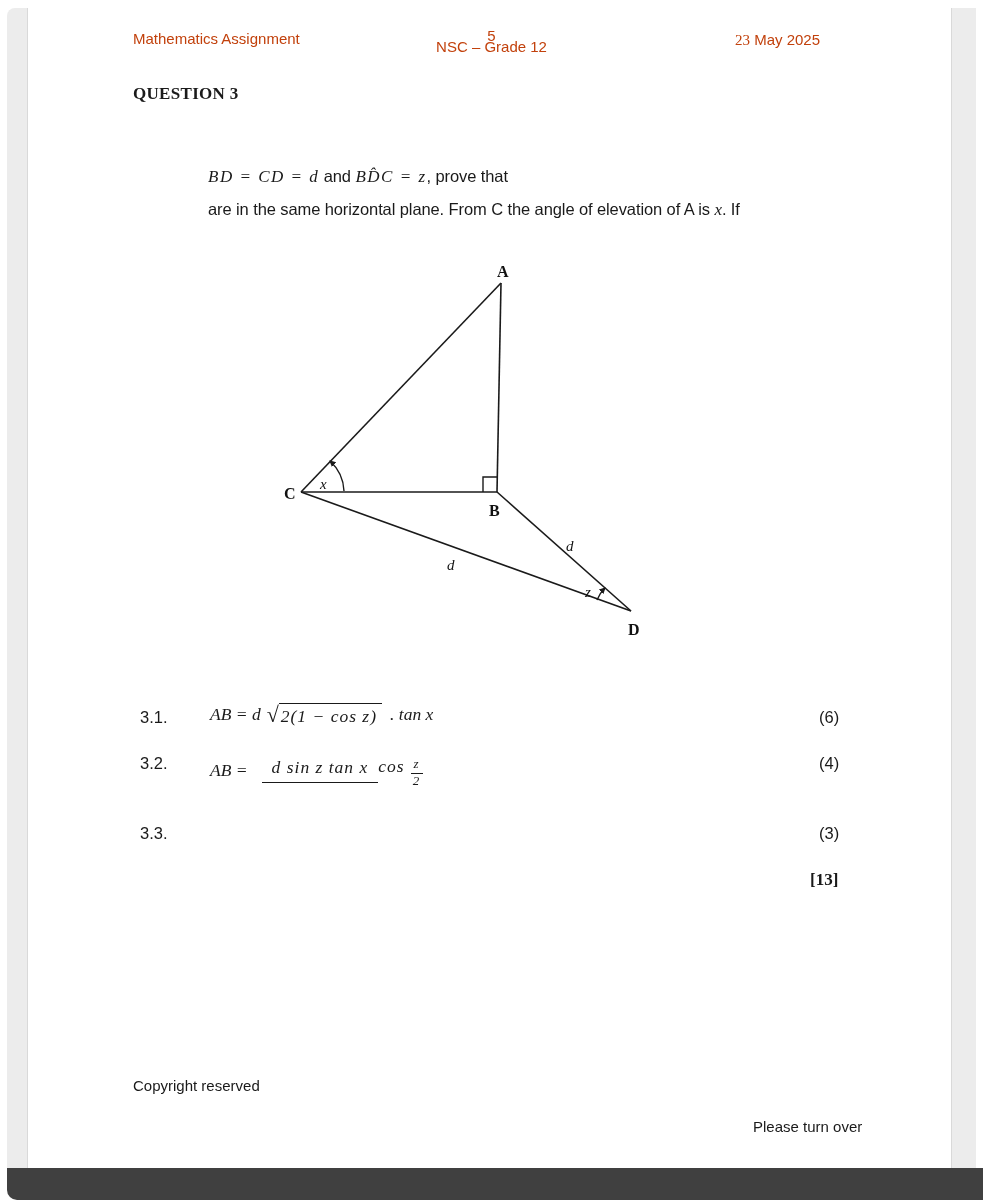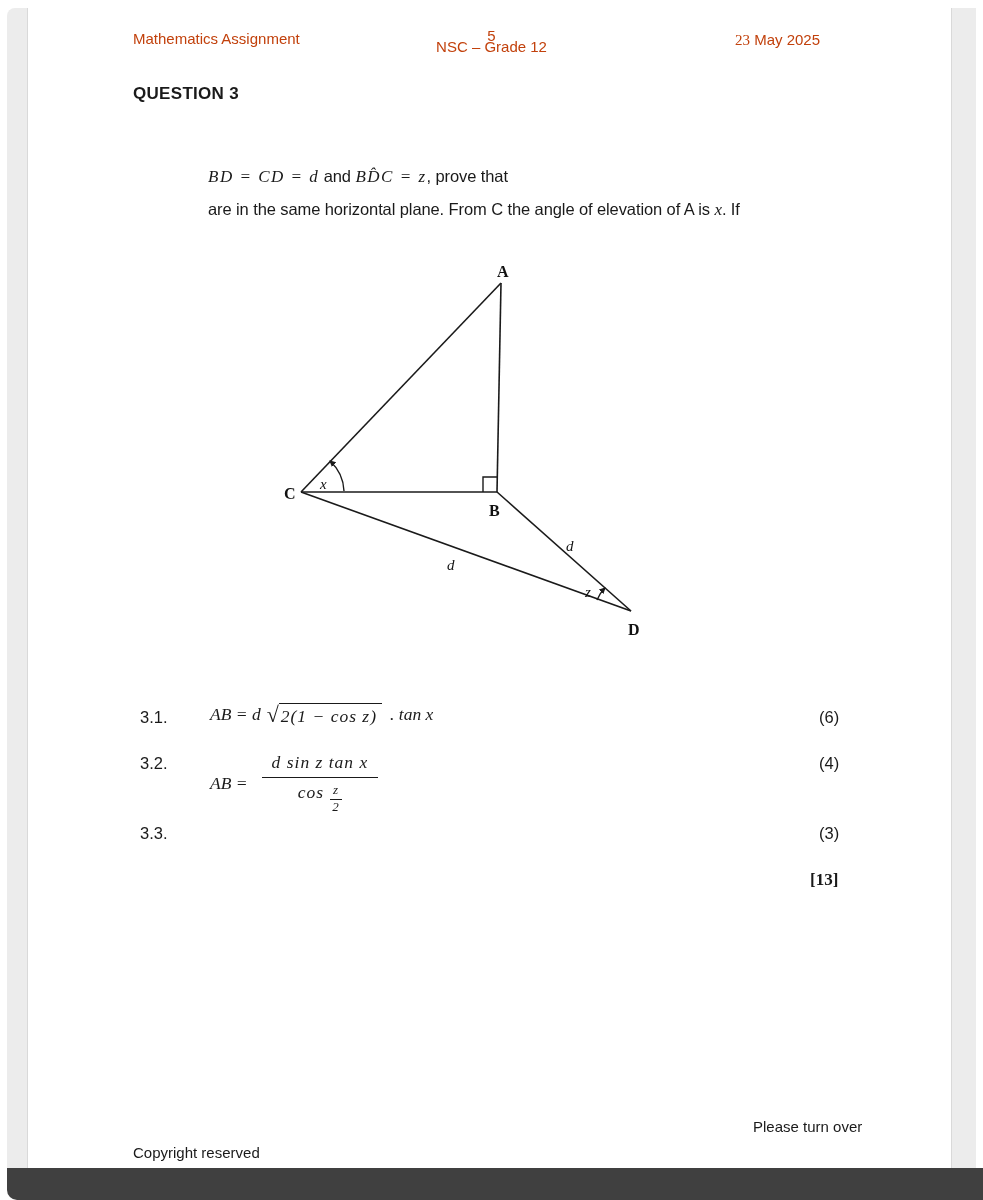--- a/index.html
+++ b/index.html
@@ -7,34 +7,34 @@
   body{font-family:"Liberation Sans",sans-serif;color:#1a1a1a}
   .page{position:relative;width:983px;height:1200px;background:#ffffff;overflow:hidden}
   .strip{position:absolute;top:8px;height:1160px;background:#ececec}
   .strip.left{left:7px;width:21px;border-right:1px solid #d9d9d9;border-top-left-radius:8px}
   .strip.right{left:951px;width:25px;border-left:1px solid #d9d9d9}
   .bottom-bar{position:absolute;left:7px;top:1168px;width:976px;height:32px;background:#404040;border-bottom-left-radius:10px}
   .abs{position:absolute}
   .hdr{font-size:15px;color:#c2410c}
   .center{left:0;width:983px;text-align:center}
   .serif{font-family:"Liberation Serif",serif}
-  .qheading{font-family:Liberation Sans, sans-serif;font-weight:700;font-size:17px;letter-spacing:.3px}
+  .qheading{font-family:Liberation Serif, serif;font-weight:700;font-size:17px;letter-spacing:.3px}
   .intro{left:208px;top:160px;width:650px;font-size:16.5px;line-height:33px;letter-spacing:-0.1px}
   .mvar{font-family:"Liberation Serif",serif;font-style:italic;font-size:17px}
   .msp{letter-spacing:1.5px}
   .qnum{font-size:16.5px}
   .marks{font-size:16.5px}
   .formula{font-family:"Liberation Serif",serif;font-style:italic;font-size:17.5px;white-space:nowrap}
   .formula .lhs{margin-right:4px}
   .sqrt{display:inline-flex;align-items:flex-start;margin:0 2px;vertical-align:baseline}
   .sqrt-sign{font-style:normal;font-size:22px;line-height:20px;transform:translateY(2px)}
   .sqrt-body{display:inline-block;border-top:1.4px solid #1a1a1a;padding:2px 5px 0 2px;letter-spacing:1px}
   .tail{margin-left:6px}
   .formula-flex{display:inline-flex;align-items:center}
-  .vfrac{display:inline-flex;flex-direction:column;align-items:center;margin-left:10px}
+  .vfrac{display:inline-flex;flex-direction:row;align-items:center;margin-left:10px}
   .fnum{padding:0 10px 4px;border-bottom:1.4px solid #1a1a1a;letter-spacing:1px}
   .fden{padding-top:4px;display:inline-flex;align-items:flex-start;gap:6px;letter-spacing:1px}
   .sfrac{display:inline-flex;flex-direction:column;align-items:center;font-size:13px;line-height:1.15;margin-top:1px}
   .sfrac .sn{border-bottom:1.1px solid #1a1a1a;padding:0 3px 1px}
   .q33text{font-size:16.5px;white-space:nowrap}
   .q33text sup{font-size:11px;vertical-align:super}
   .total{font-family:Liberation Serif, serif;font-weight:700;font-size:17px}
   .ftr{font-size:15px}
   svg.fig{pointer-events:none}
 </style>
@@ -112,16 +112,16 @@
         </span>
     </span>
   </div>
   <div class="abs marks" style="left:819px;top:754px">(4)</div>
 
   <div class="abs qnum" style="left:140px;top:824px">3.3.</div>
   <div class="abs marks" style="left:819px;top:824px">(3)</div>
 
   <div class="abs total" style="left:810px;top:870px">[13]</div>
 
-  <div class="abs ftr" style="left:133px;top:1144px">Copyright reserved</div>
+  <div class="abs ftr" style="left:133px;top:1077px">Copyright reserved</div>
   <div class="abs ftr" style="left:753px;top:1118px">Please turn over</div>
 
 </div>
 
 </body></html>

